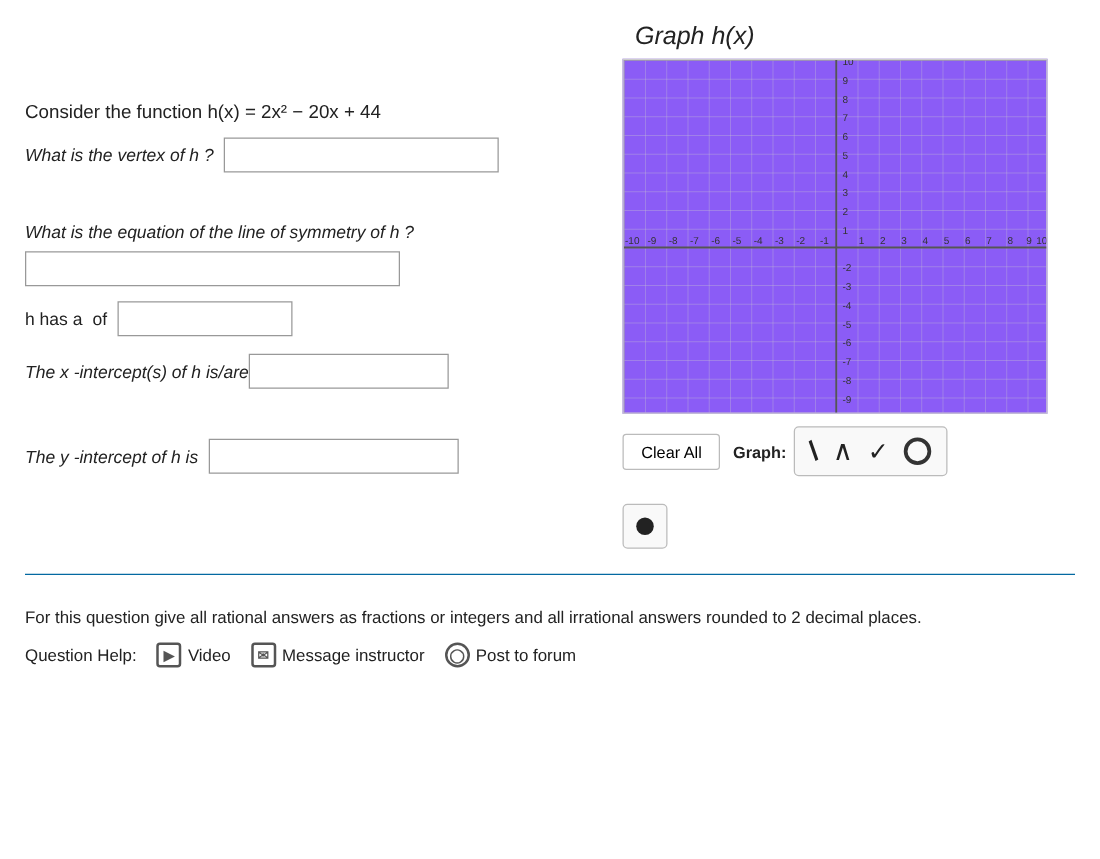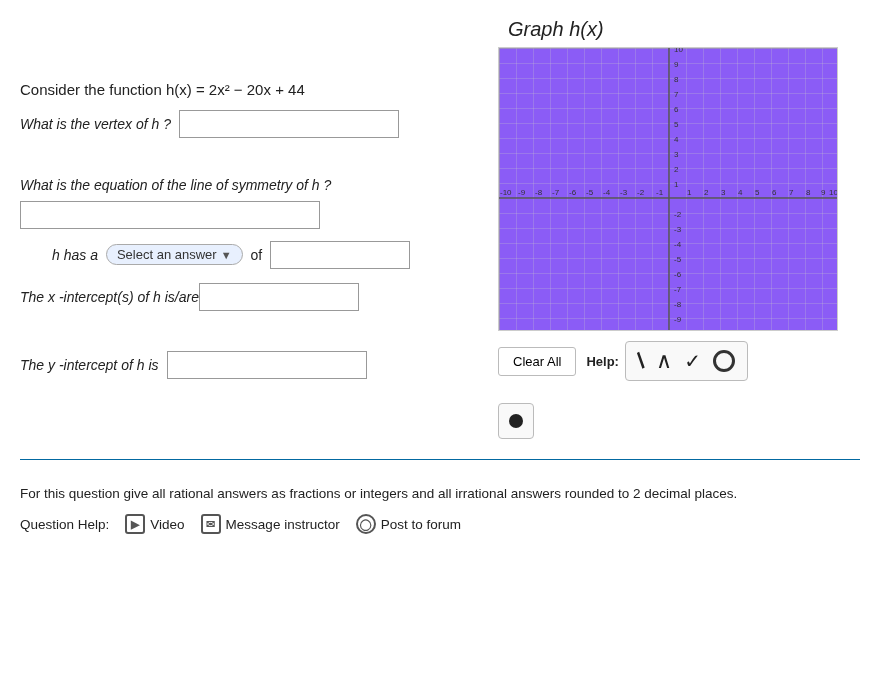--- a/index.html
+++ b/index.html
@@ -243,25 +243,21 @@
         <span style="font-style:italic;">What is the vertex of h ?</span>
         <input class="text-input" type="text" value="" style="width: 220px;">
       </div>
 
       <div class="sym-row">
         <span style="font-style:italic;margin-top:29px;">What is the equation of the line of symmetry of h ?</span>
         <input class="text-input-wide" type="text" value="" style="width: 300px; margin-top: 4px;">
       </div>
 
       <div class="minmax-row">
-        <span style="font-style:italic;margin-left:32px;">h  has a</span>
-        <button class="select-btn">
-          <span>Select an answer</span>
-          <span class="arrow">▼</span>
-        </button>
+        <span style="">h  has a</span>
         <span>of</span>
         <input class="text-input" type="text" value="" style="width: 140px;">
       </div>
 
       <div class="x-intercept-row">
         <span style="font-style:italic;">The x -intercept(s) of h  is/are</span>
         <input class="text-input" type="text" value="" style="width: 160px;">
       </div>
 
       <div class="y-intercept-row">
@@ -331,21 +327,21 @@
           <text x="307" y="147" font-size="8" fill="#333">8</text>
           <text x="322" y="147" font-size="8" fill="#333">9</text>
           <text x="330" y="147" font-size="8" fill="#333">10</text>
         </svg>
       </div>
 
       <div class="draw-toolbar">
         <button class="clear-all-btn">
           <span>Clear All</span>
         </button>
-        <span class="draw-label">Help:</span>
+        <span class="draw-label">Graph:</span>
         <div class="draw-icons">
           <button class="draw-icon-btn" title="Line">
             <span style="font-size:22px; font-weight:bold; transform:rotate(-30deg); display:inline-block;">/</span>
           </button>
           <button class="draw-icon-btn" title="Curve">
             <span style="font-size:22px;">∧</span>
           </button>
           <button class="draw-icon-btn" title="Checkmark">
             <span style="font-size:20px;">✓</span>
           </button>

